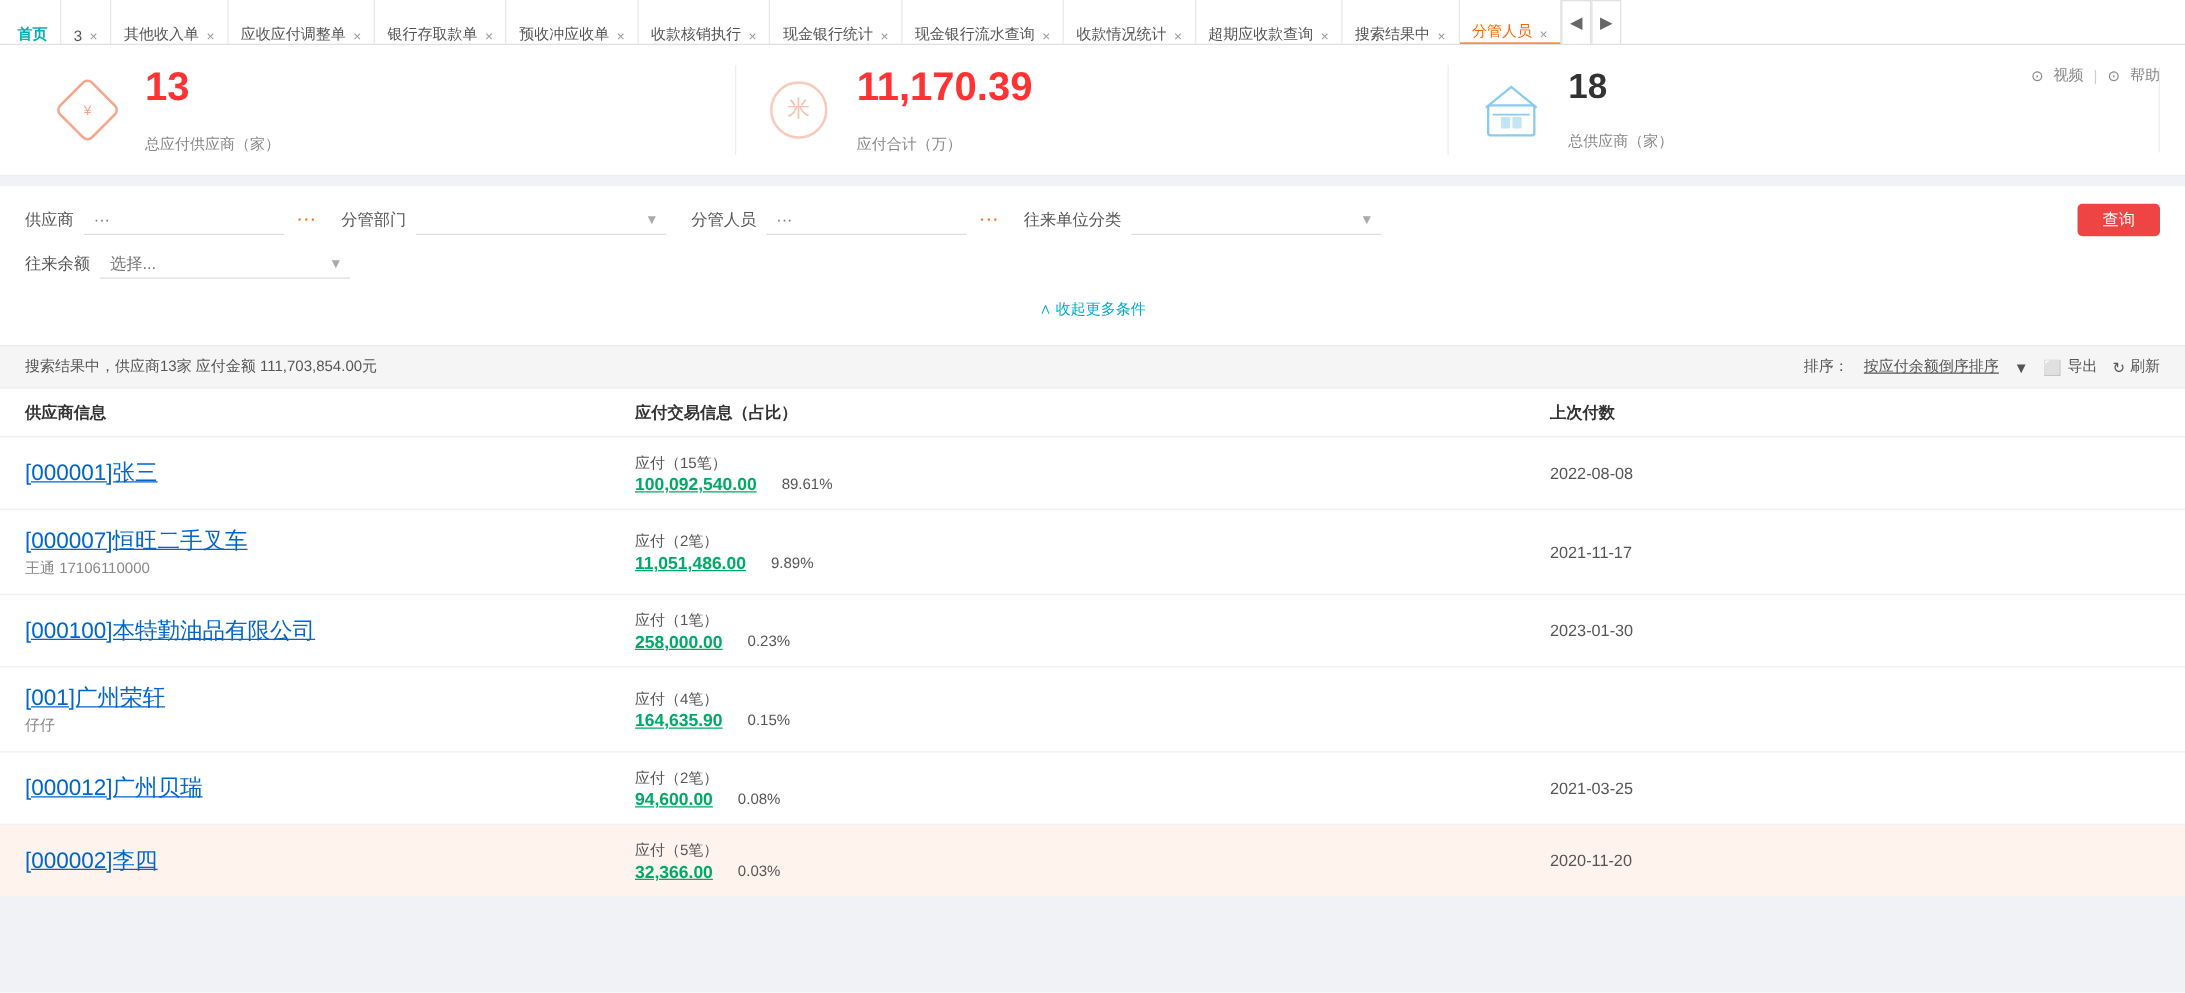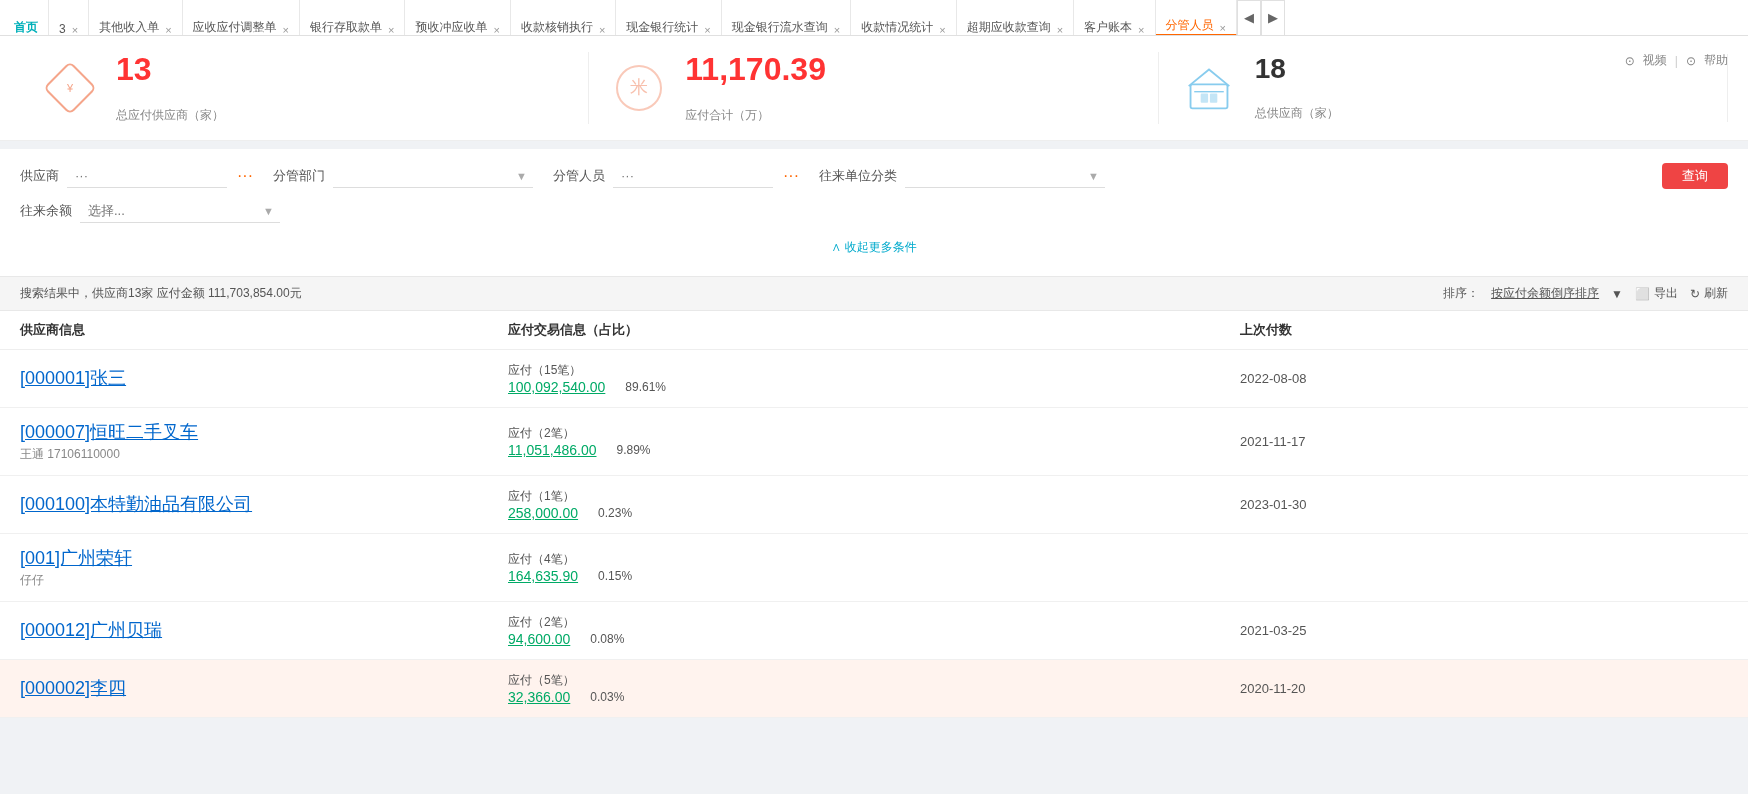--- a/index.html
+++ b/index.html
@@ -246,21 +246,21 @@
       color: #888;
       margin-top: 2px;
     }
     .payable-label {
       font-size: 12px;
       color: #555;
     }
     .payable-amount {
       color: #00aa66;
       font-size: 14px;
-      font-weight: normal;
+      font-weight: bold;
       text-decoration: underline;
       cursor: pointer;
     }
     .payable-percent {
       font-size: 12px;
       color: #555;
       margin-left: 16px;
     }
     .last-pay-date {
       font-size: 13px;
@@ -314,21 +314,21 @@
   </div>
   <div class="nav-item">
     <span>收款情况统计</span>
     <span class="close-btn">×</span>
   </div>
   <div class="nav-item">
     <span>超期应收款查询</span>
     <span class="close-btn">×</span>
   </div>
   <div class="nav-item">
-    <span>客户账本</span>
+    <span>搜索结果中</span>
     <span class="close-btn">×</span>
   </div>
   <div class="nav-item active">
     <span>分管人员</span>
     <span class="close-btn">×</span>
   </div>
   <div class="nav-arrow">◀</div>
   <div class="nav-arrow">▶</div>
 </div>
 

